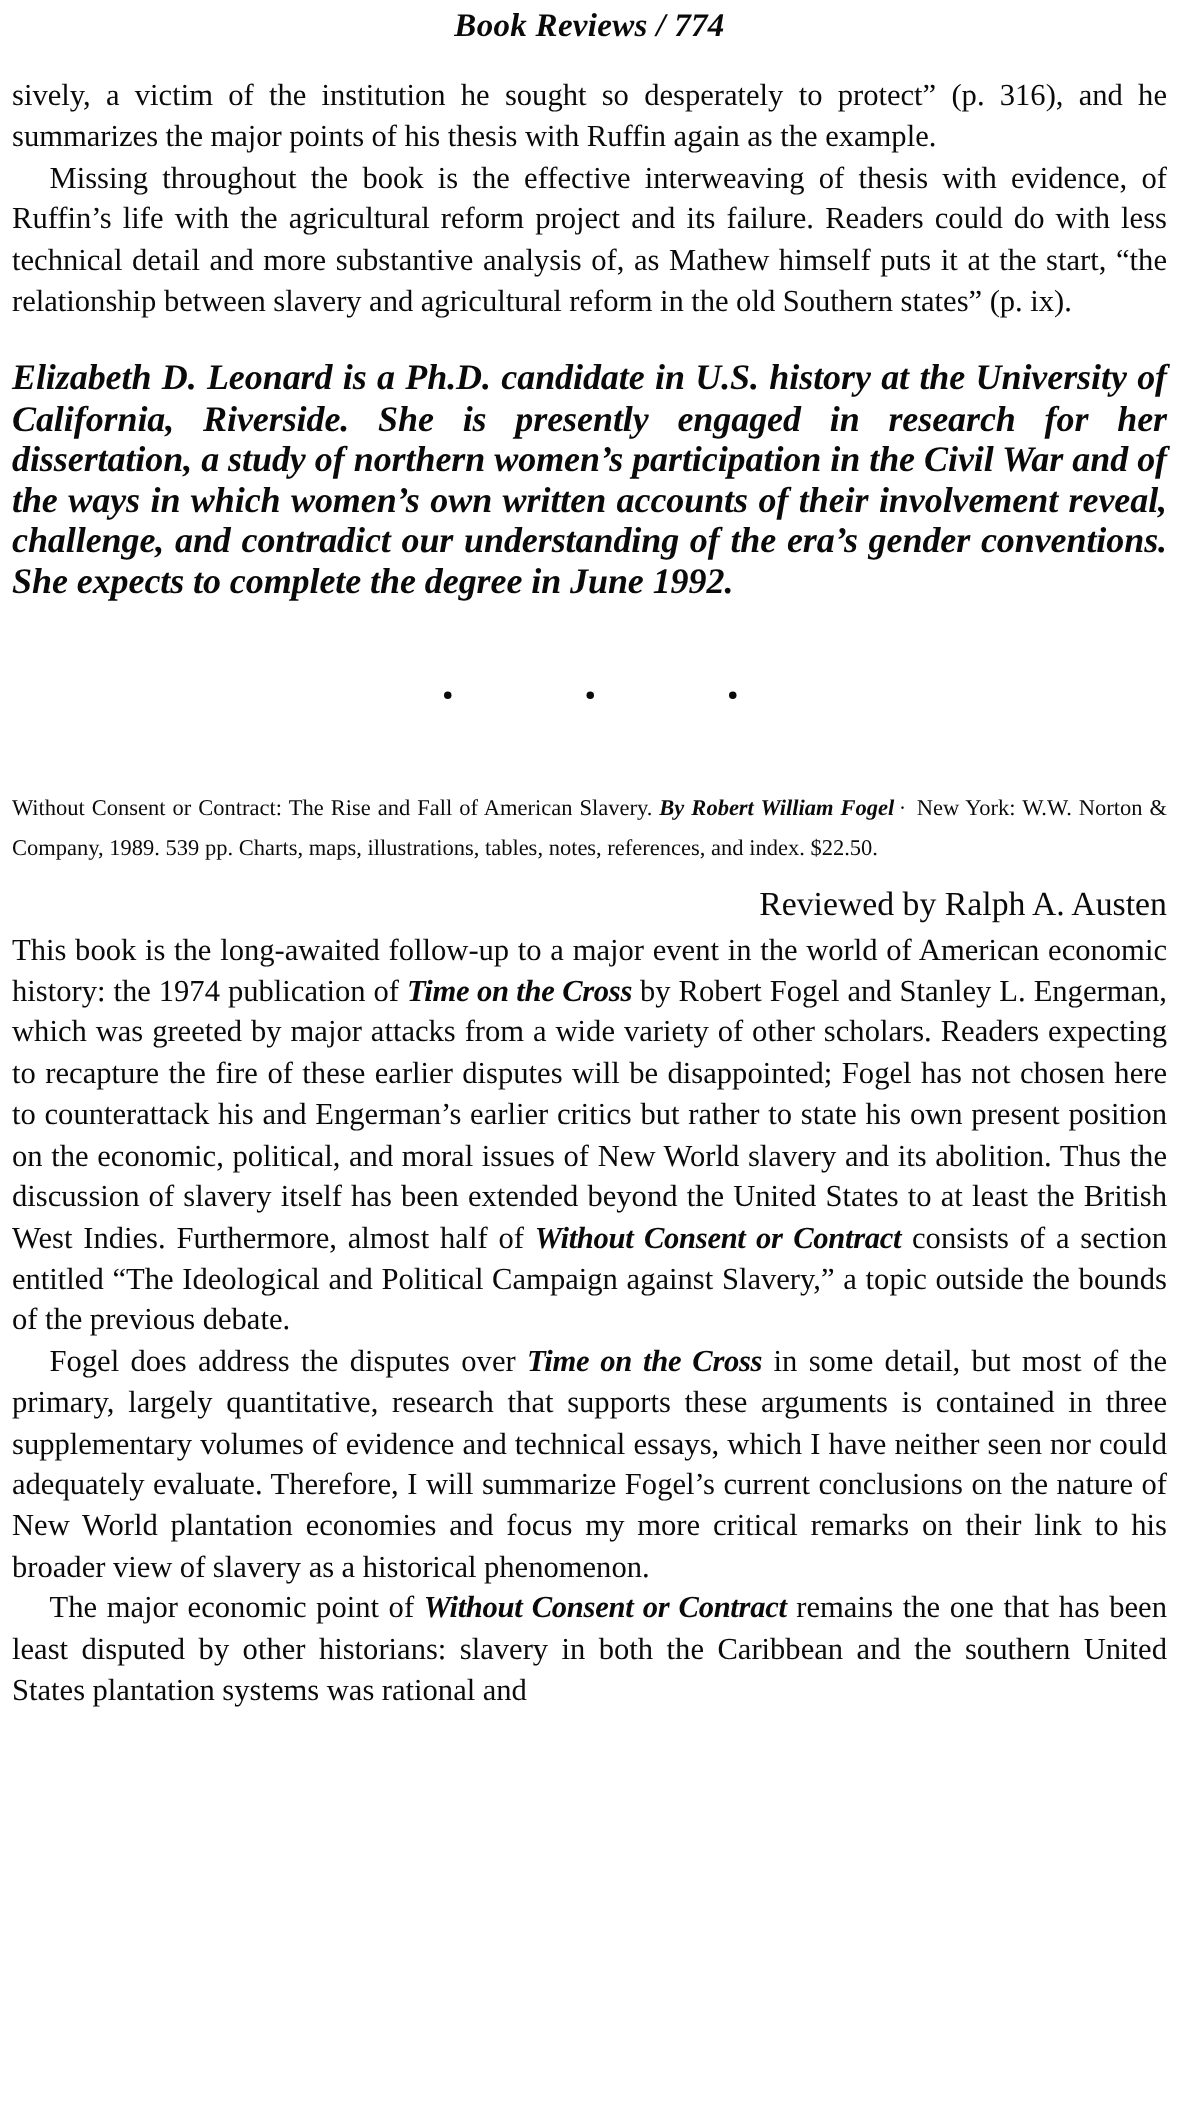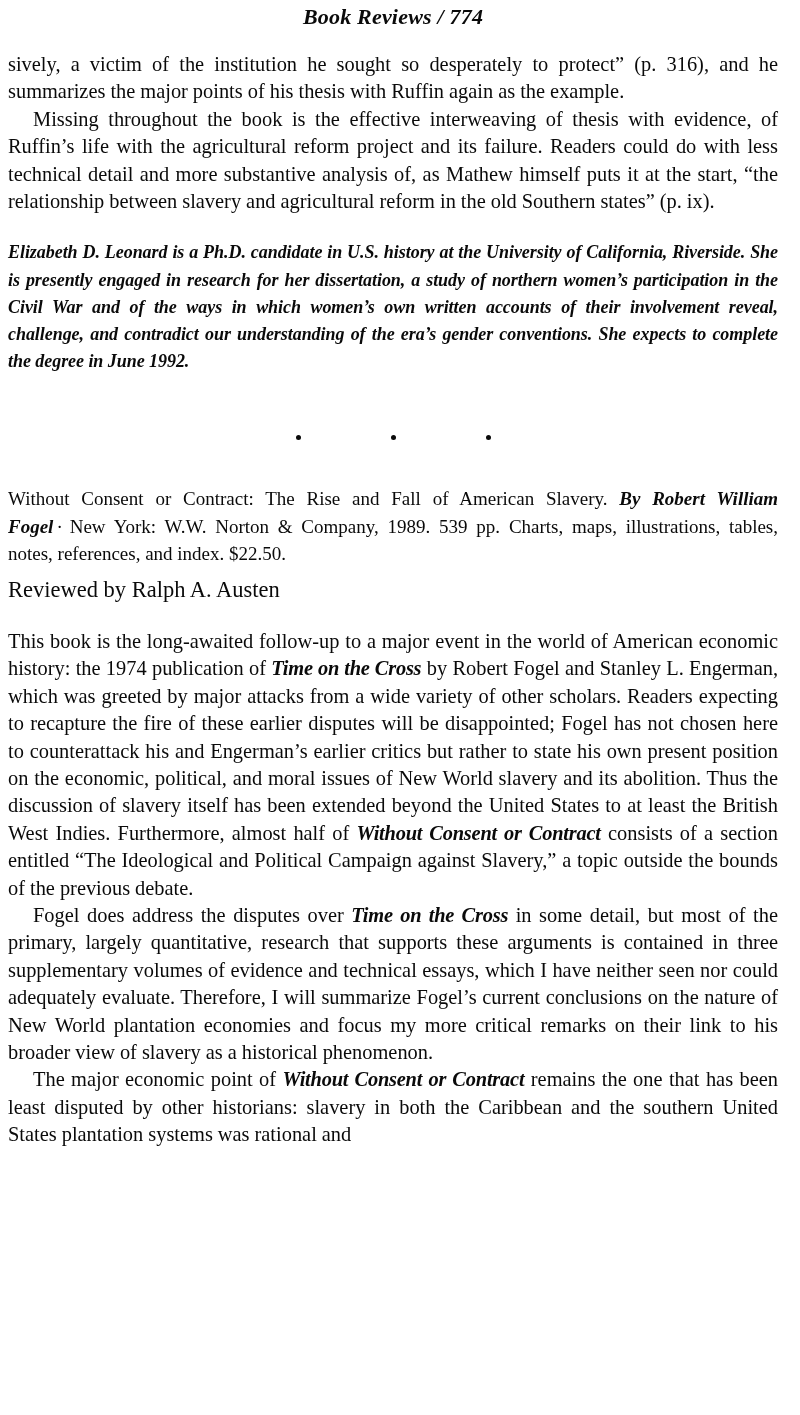--- a/index.html
+++ b/index.html
@@ -50,21 +50,21 @@
   .para.first { text-indent: 0; }
   .para.indent { text-indent: 25px; font-family: Liberation Serif, serif; }
   .para + .para { margin-top: 0; }
 
   #para-continued { margin-top: 17px; }
 
   
   .note {
     font-style: italic;
     font-weight: 700;
-    font-size: 18px;
+    font-size: 24px;
     line-height: 27.2px;
     text-align: justify;
     text-align-last: left;
     margin: 24px 0 0 0;
     letter-spacing: -0.05px;
   }
 
   
   .dot-rule {
     height: 34px;
@@ -82,40 +82,40 @@
     width: 5px;
     height: 5px;
     border-radius: 50%;
     background: #0a0a0a;
     vertical-align: middle;
   }
   .dot-rule .dot + .dot { margin-left: 86px; }
 
   
   .citation {
-    font-size: 19px;
+    font-size: 15px;
     line-height: 27.5px;
     text-align: justify;
     text-align-last: left;
-    margin: 32px 0 0 0;
+    margin: 45px 0 0 0;
   }
   .citation .it {
     font-style: italic;
     font-weight: 700;
   }
   .bullet-sep {
     padding: 0 7px 0 3px;
   }
 
   
   .byline {
-    text-align: left;
+    text-align: right;
     font-size: 22.5px;
     line-height: 30px;
-    margin: 7px 0 23px 0;
+    margin: 7px 0 3px 0;
   }
 
   
   .ti {
     font-style: italic;
     font-weight: 700;
     letter-spacing: -0.2px;
   }
 </style>
 </head>

